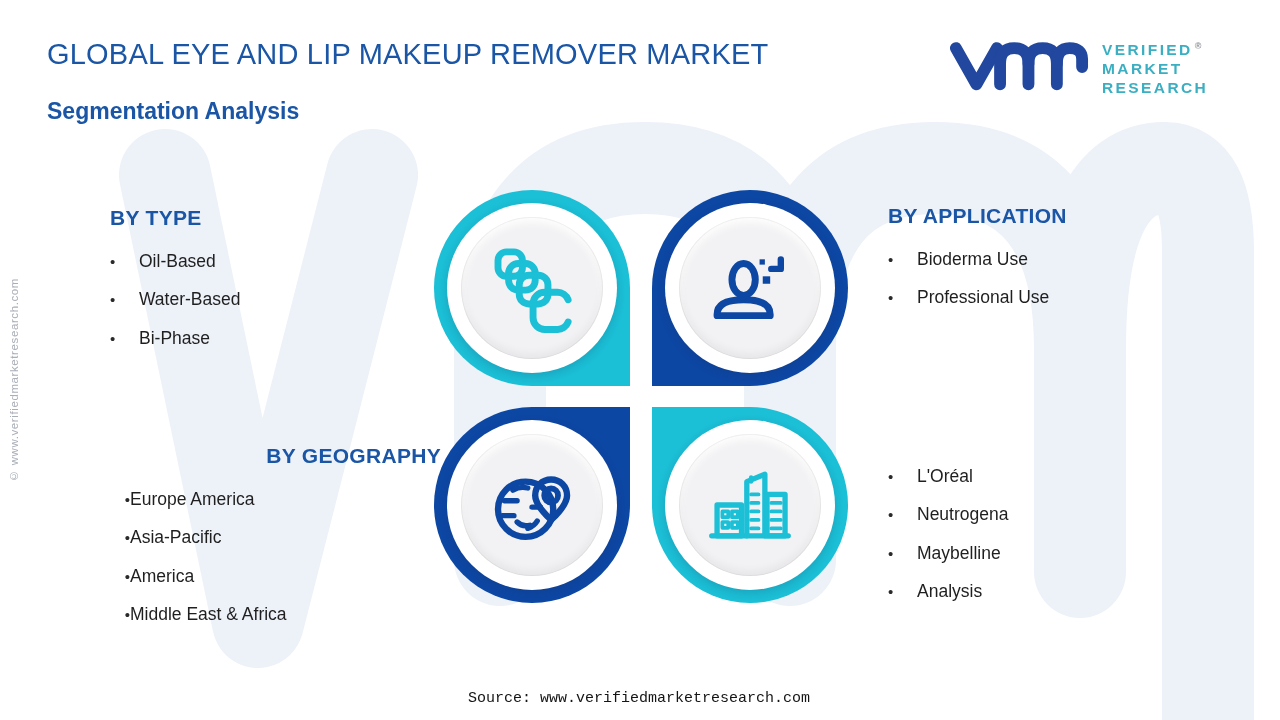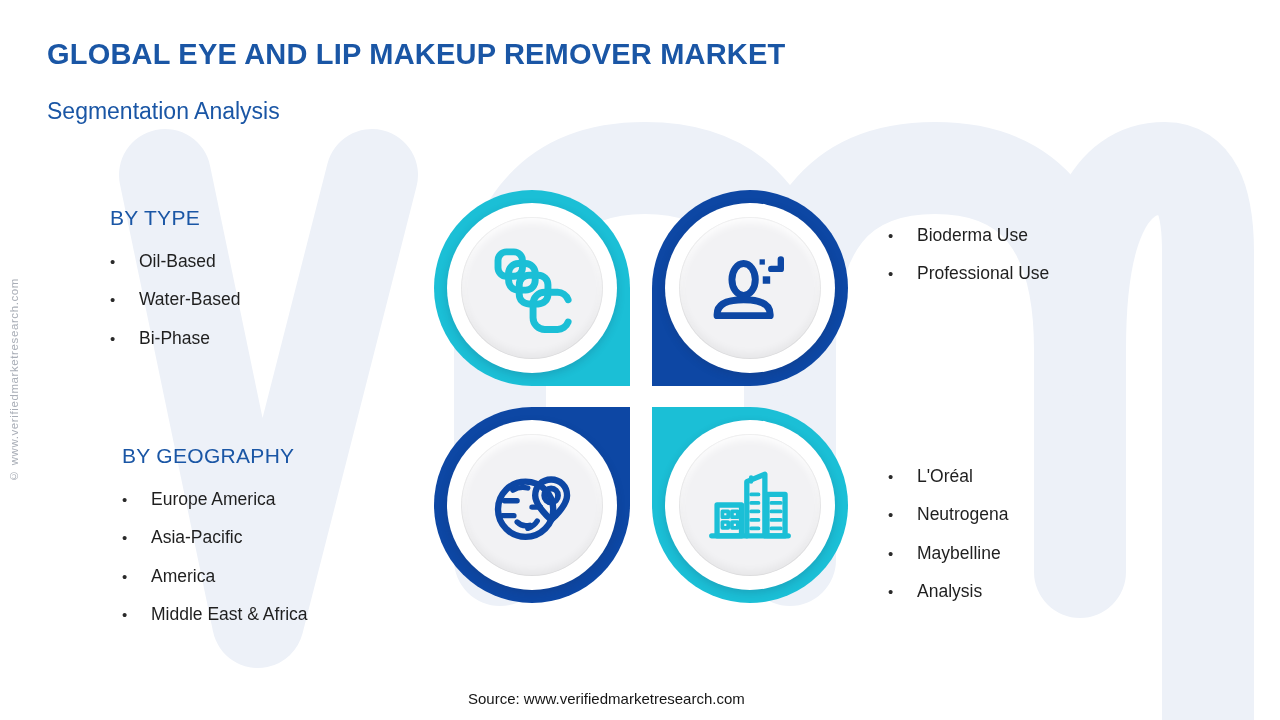--- a/index.html
+++ b/index.html
@@ -16,104 +16,118 @@
 
   
   .side-mark{
     position:absolute;left:8px;top:278px;z-index:2;
     writing-mode:vertical-rl;transform:rotate(180deg);
     font-size:11.5px;letter-spacing:.6px;color:var(--side-text-gray,#A9AEB7);
   }
 
   .title{
     position:absolute;left:47px;top:38px;margin:0;z-index:2;
-    font-size:29px;font-weight:700;color:var(--heading-blue,#1A56A5);letter-spacing:.2px;
+    font-size:29px;font-weight:400;color:var(--heading-blue,#1A56A5);letter-spacing:.2px;
   }
   .subtitle{
     position:absolute;left:47px;top:98px;margin:0;z-index:2;
-    font-size:23px;font-weight:400;color:var(--heading-blue,#1A56A5);
+    font-size:23px;font-weight:700;color:var(--heading-blue,#1A56A5);
   }
 
   
   .logo{position:absolute;left:948px;top:32px;z-index:2;display:flex;align-items:center;gap:12px;}
   .logo-glyph{width:142px;height:70px;}
   .logo-glyph path{fill:none;stroke:var(--logo-glyph-blue,#21479E);stroke-width:15;
     stroke-linecap:round;stroke-linejoin:round;}
   .logo-text{
     color:var(--logo-text-teal,#3BAFC2);font-weight:700;font-size:15.5px;
     letter-spacing:2.4px;line-height:19px;white-space:nowrap;
   }
   .reg{font-size:9px;color:#8C9097;vertical-align:super;letter-spacing:0;margin-left:2px;}
 
   
   .seg{position:absolute;width:340px;z-index:2;}
-  .seg h3{margin:0;font-size:21px;font-weight:400;color:var(--heading-blue,#1A56A5);letter-spacing:.3px;}
+  .seg h3{margin:0;font-size:21px;font-weight:700;color:var(--heading-blue,#1A56A5);letter-spacing:.3px;}
   .seg ul{list-style:none;margin:12px 0 0;padding:0;}
   .seg li{display:flex;align-items:center;height:38.5px;font-size:17.5px;color:var(--body-text,#1F1F1F);}
   .blt{width:29px;font-size:15px;color:#2a2a2a;}
   #sec-type{left:110px;top:206px;}
   #sec-app{left:888px;top:204px;}
-  #sec-geo{left:122px;top:444px;}
+  #sec-geo{left:101px;top:444px;text-align:right;}
   #sec-key{left:888px;top:445px;}
 
   
   .quad{position:absolute;width:196px;height:196px;z-index:1;}
   .q1{left:434px;top:190px;background:var(--teal,#1BBFD6);border-radius:50% 50% 0 50%;}
   .q2{left:652px;top:190px;background:var(--blue,#0D47A4);border-radius:50% 50% 50% 0;}
   .q3{left:434px;top:407px;background:var(--blue,#0D47A4);border-radius:50% 0 50% 50%;}
   .q4{left:652px;top:407px;background:var(--teal,#1BBFD6);border-radius:0 50% 50% 50%;}
   .white{position:absolute;inset:13px;background:#fff;border-radius:50%;
     box-shadow:0 3px 8px rgba(30,40,70,.18);}
   .face{position:absolute;inset:27px;background:var(--face-gray,#F2F2F4);border-radius:50%;
     box-shadow:inset 0 0 0 1px rgba(0,0,0,.05), inset 0 -5px 9px rgba(0,0,0,.05), inset 0 5px 8px rgba(255,255,255,.95);
     display:flex;align-items:center;justify-content:center;}
   .face svg{width:102px;height:102px;}
   .q1 .face svg,.q4 .face svg{color:var(--teal,#1BBFD6);}
   .q2 .face svg,.q3 .face svg{color:var(--blue,#0D47A4);}
   .ic{fill:none;stroke:currentColor;stroke-linecap:round;stroke-linejoin:round;}
 
-  .source{position:absolute;left:468px;top:690px;z-index:2;font-size:15px;color:#151515;}
+  .source{position:absolute;left:468px;top:690px;z-index:2;font-size:15px;color:#151515;font-family:Liberation Mono, monospace;}
 </style>
 </head>
 <body>
 
 <div class="canvas">
 
   <svg class="bg-mark" viewBox="0 0 1280 720" aria-hidden="true">
     <path d="M165,175 L258,622 L372,175"></path>
     <path d="M500,560 V350 Q500,168 645,168 Q790,168 790,350 V560"></path>
     <path d="M790,350 Q790,168 935,168 Q1080,168 1080,350 V572"></path>
     <path d="M1080,350 Q1080,168 1165,168 Q1208,168 1208,252 V780"></path>
   </svg>
 
   <div class="side-mark">© www.verifiedmarketresearch.com</div>
 
   <h1 class="title">GLOBAL EYE AND LIP MAKEUP REMOVER MARKET</h1>
   <h2 class="subtitle">Segmentation Analysis</h2>
 
+  <div class="logo">
+    <svg class="logo-glyph" viewBox="0 0 180 80" aria-hidden="true">
+      <path d="M10,16 L36,62 L62,16"></path>
+      <path d="M66,62 V36 Q66,16 84,16 Q102,16 102,36 V62"></path>
+      <path d="M102,36 Q102,16 120,16 Q138,16 138,36 V62"></path>
+      <path d="M138,36 Q138,16 154,16 Q170,16 170,30 V40"></path>
+    </svg>
+    <div class="logo-text">
+      <div><span>VERIFIED</span><span class="reg">®</span></div>
+      <div>MARKET</div>
+      <div>RESEARCH</div>
+    </div>
+  </div>
 
   <section class="seg" id="sec-type">
     <h3>BY TYPE</h3>
     <ul>
       <li>
           <span class="blt">•</span>
           <span>Oil-Based</span>
         </li>
       <li>
           <span class="blt">•</span>
           <span>Water-Based</span>
         </li>
       <li>
           <span class="blt">•</span>
           <span>Bi-Phase</span>
         </li>
     </ul>
   </section>
 
   <section class="seg" id="sec-app">
+    <h3>BY APPLICATION</h3>
     <ul>
       <li>
           <span class="blt">•</span>
           <span>Bioderma Use</span>
         </li>
       <li>
           <span class="blt">•</span>
           <span>Professional Use</span>
         </li>
     </ul>

